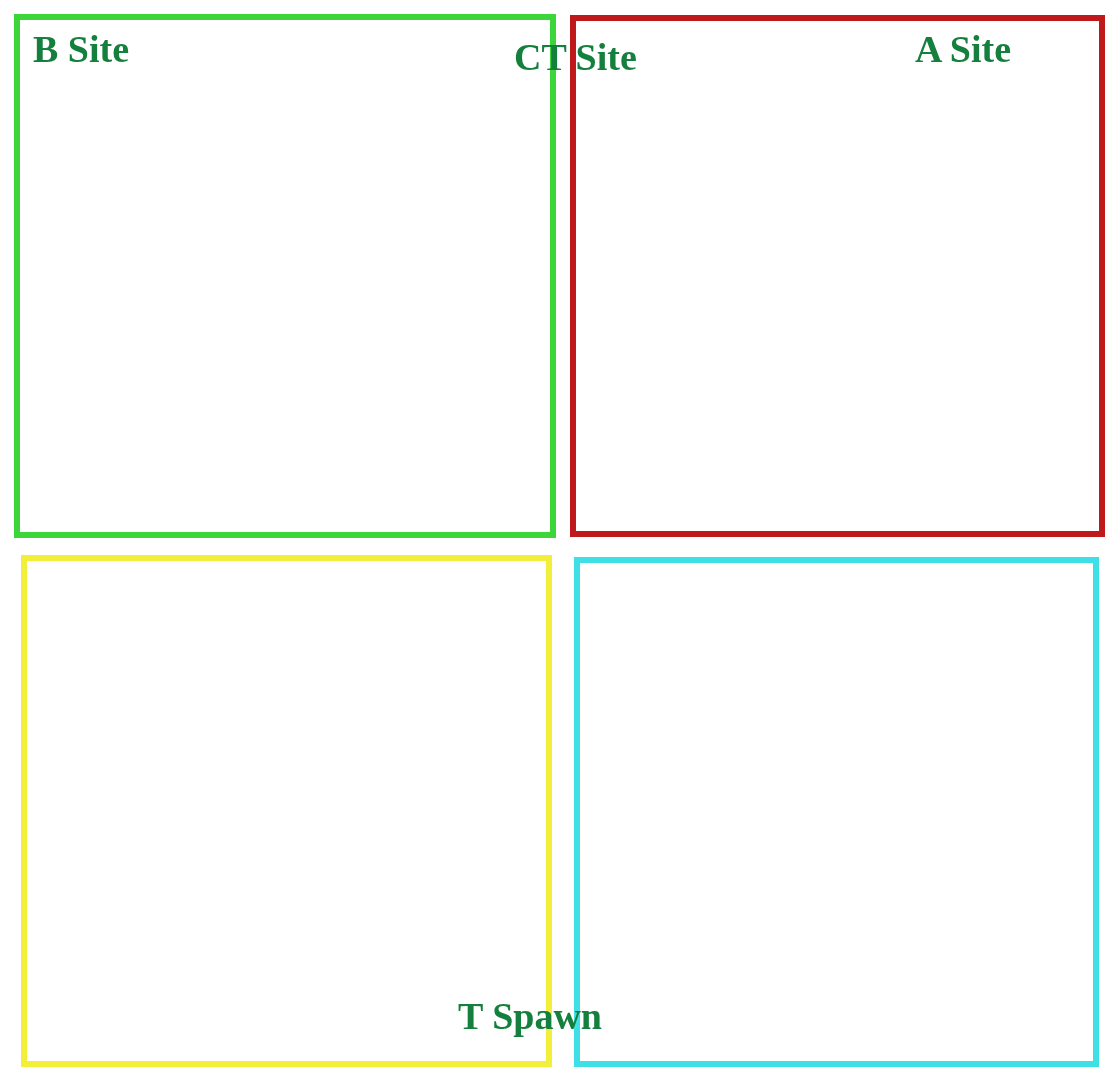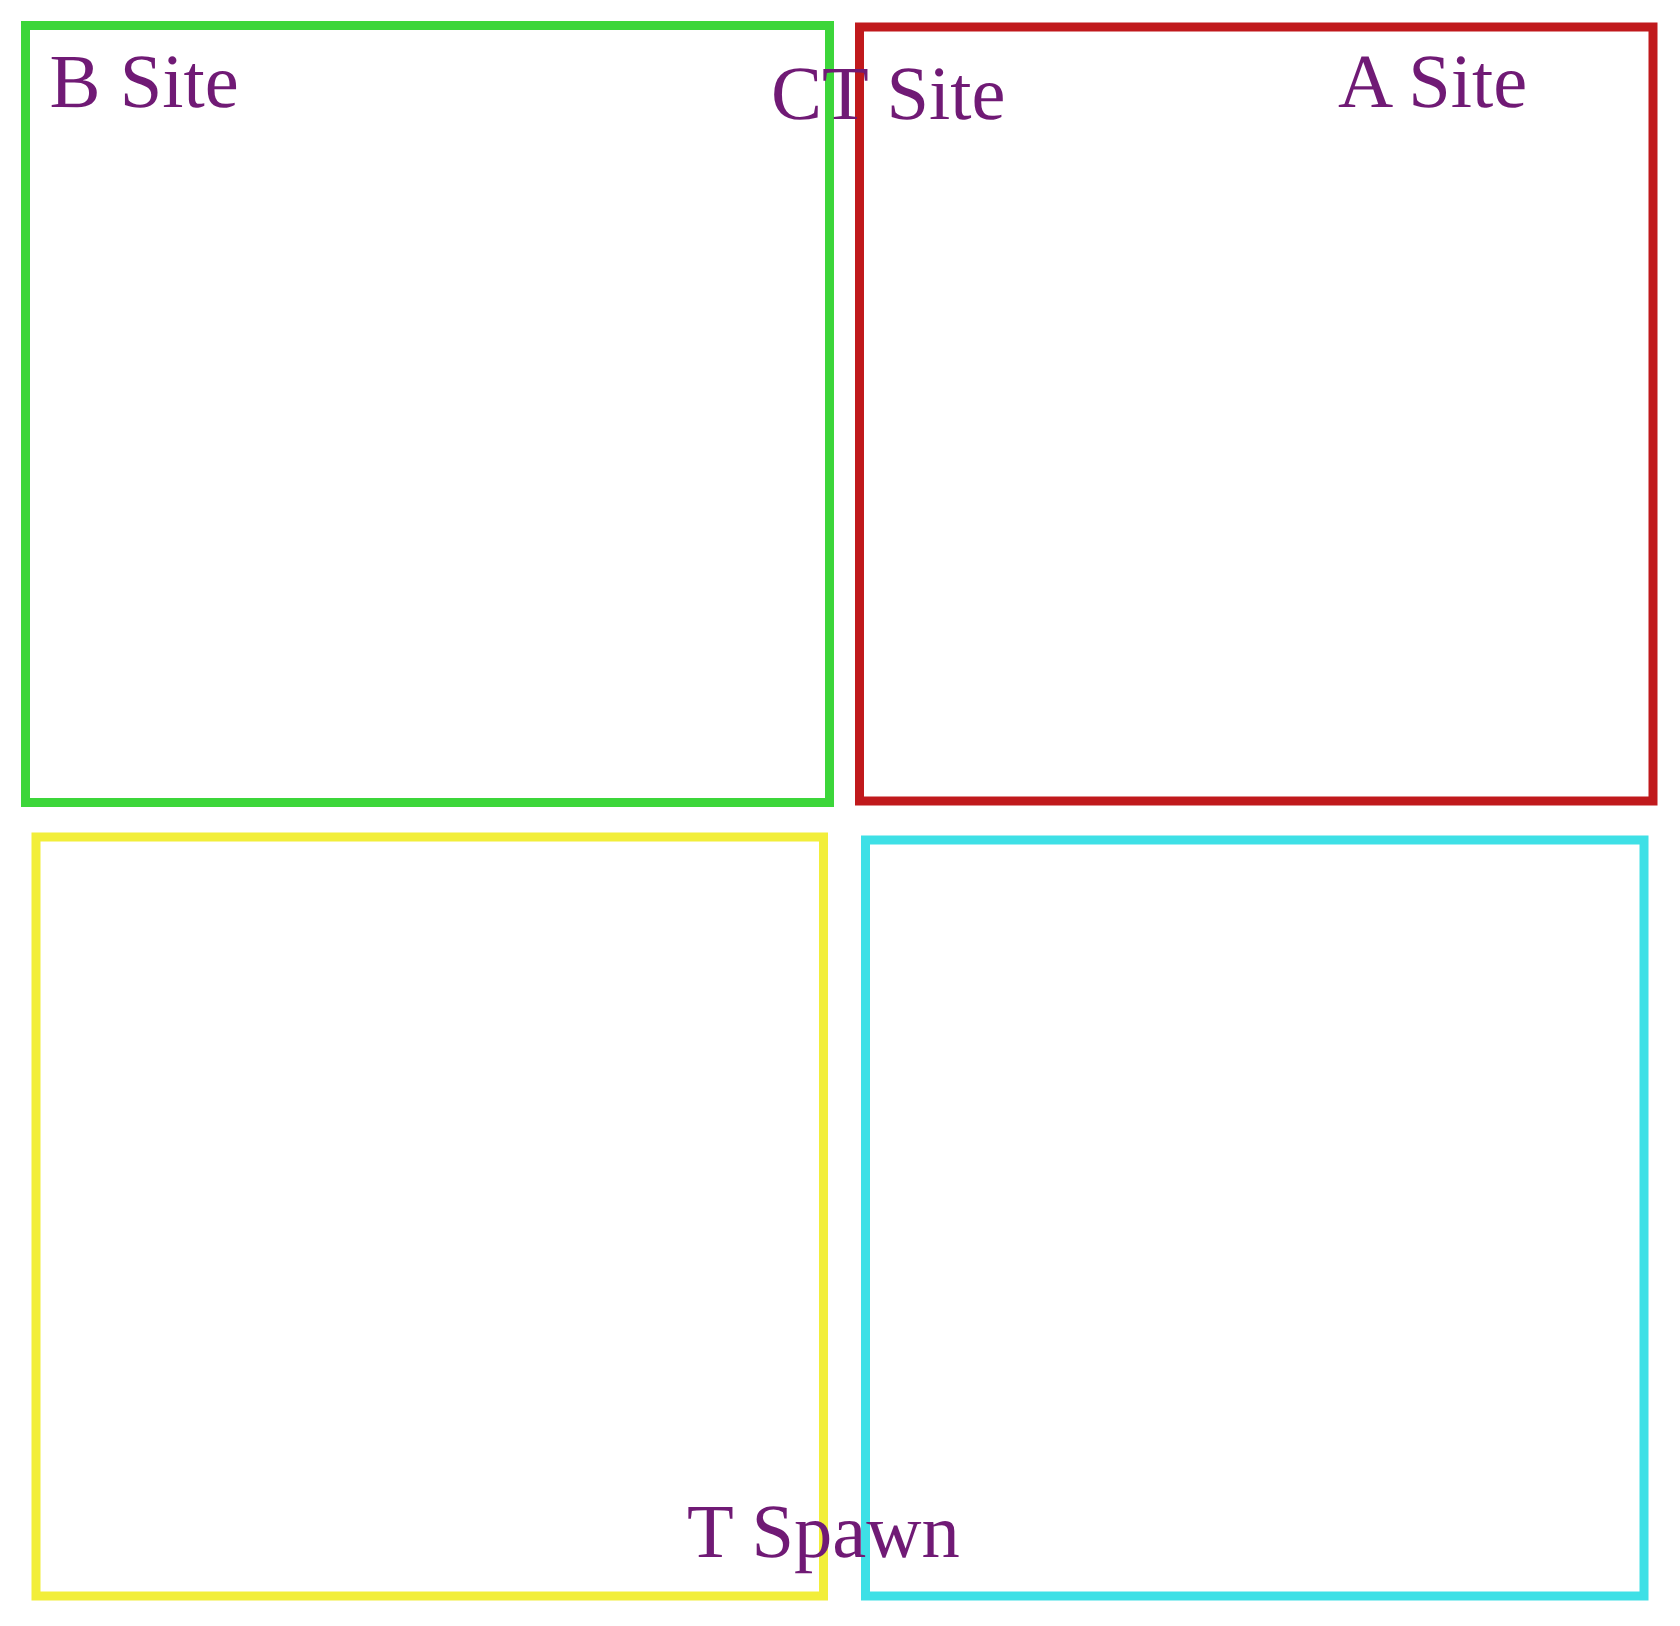--- a/index.html
+++ b/index.html
@@ -1,23 +1,23 @@
 <!DOCTYPE html>
 <html><head>
   <meta charset="utf-8">
   <style>
     html, body { margin: 0; padding: 0; background: #ffffff; }
     body { width: 1120px; height: 1084px; position: relative; overflow: hidden; }
     .zone { position: absolute; box-sizing: border-box; border-style: solid; border-width: 6px; background: transparent; }
-    .label { position: absolute; font-family: "Liberation Serif", "DejaVu Serif", serif; font-weight: normal; color: #701a75; font-size: 51px; line-height: 1; white-space: nowrap; }
+    .label { position: absolute; font-family: "Liberation Serif", "DejaVu Serif", serif; font-weight: bold; color: #15803d; font-size: 38px; line-height: 1; white-space: nowrap; }
   </style>
 </head>
 <body>
 
 <div class="zone" style="left:14px; top:14px; width:542px; height:524px; border-color:#3cd63a;"></div>
 <div class="zone" style="left:570px; top:15px; width:535px; height:522px; border-color:#c0191c;"></div>
 <div class="zone" style="left:21px; top:555px; width:531px; height:512px; border-color:#f2ee3a;"></div>
 <div class="zone" style="left:574px; top:557px; width:525px; height:510px; border-color:#3ee0e6;"></div>
 
 <div class="label" style="left:33px; top:30px;">B Site</div>
 <div class="label" style="left:514px; top:38px;">CT Site</div>
-<div class="label" style="left:892px; top:30px;">A Site</div>
+<div class="label" style="left:915px; top:30px;">A Site</div>
 <div class="label" style="left:458px; top:997px;">T Spawn</div>
 
 </body></html>

